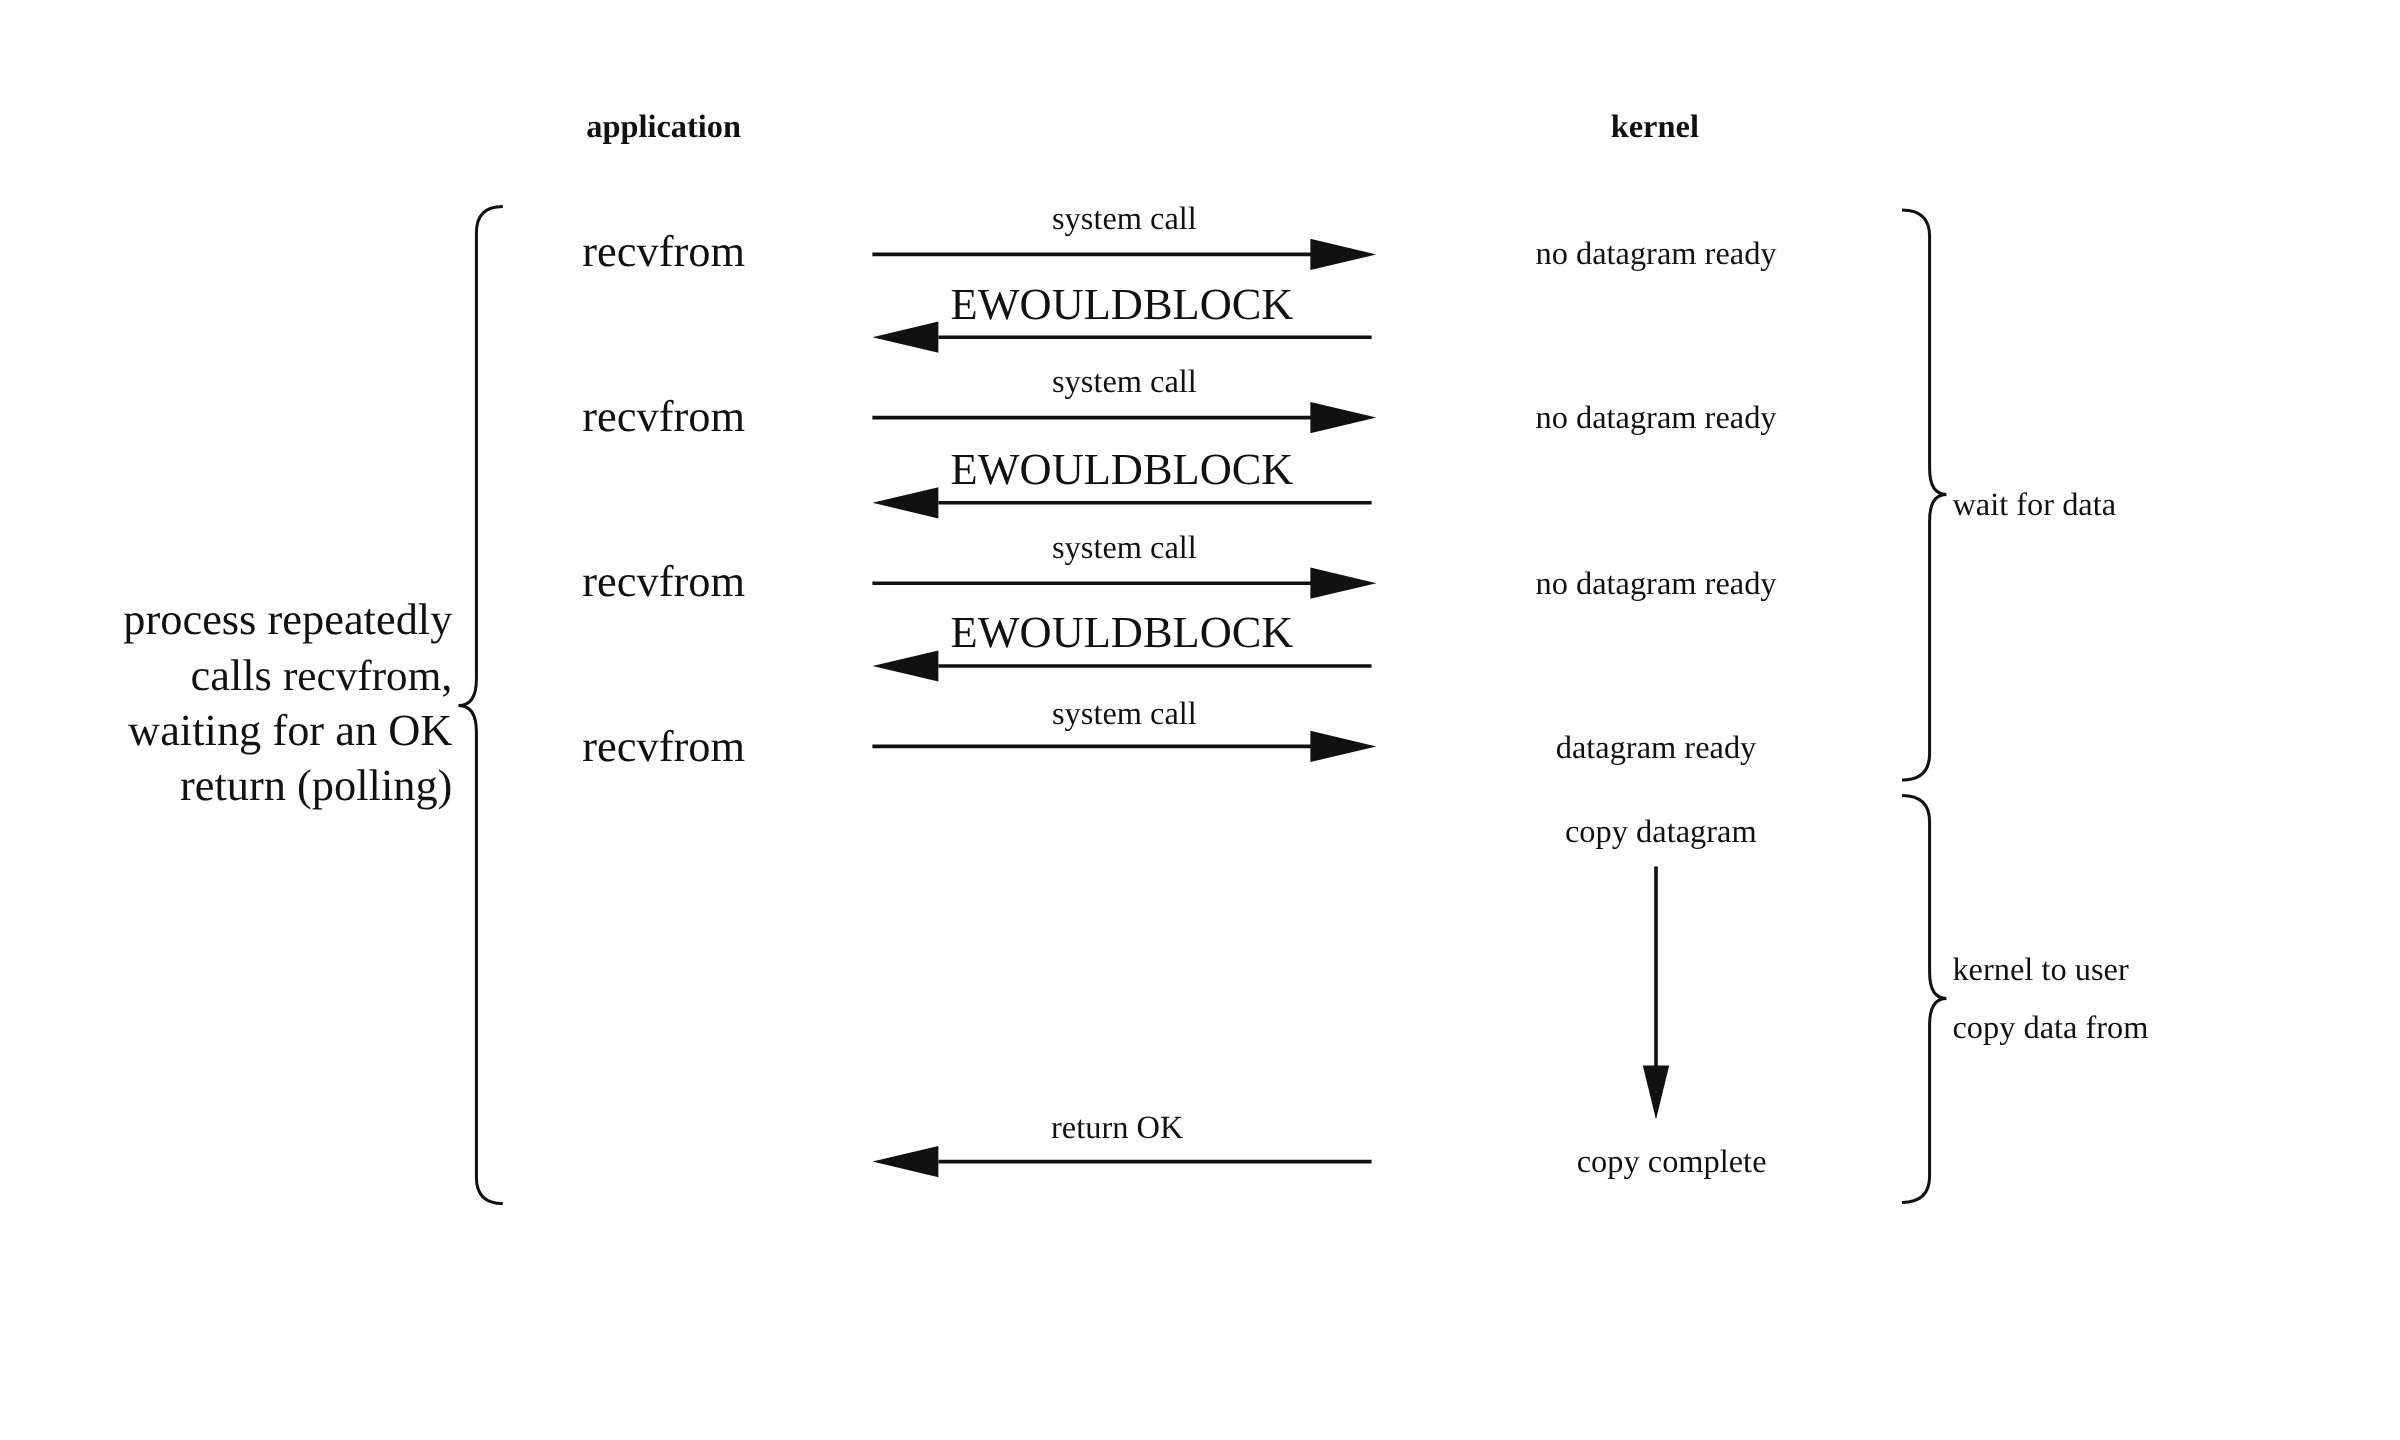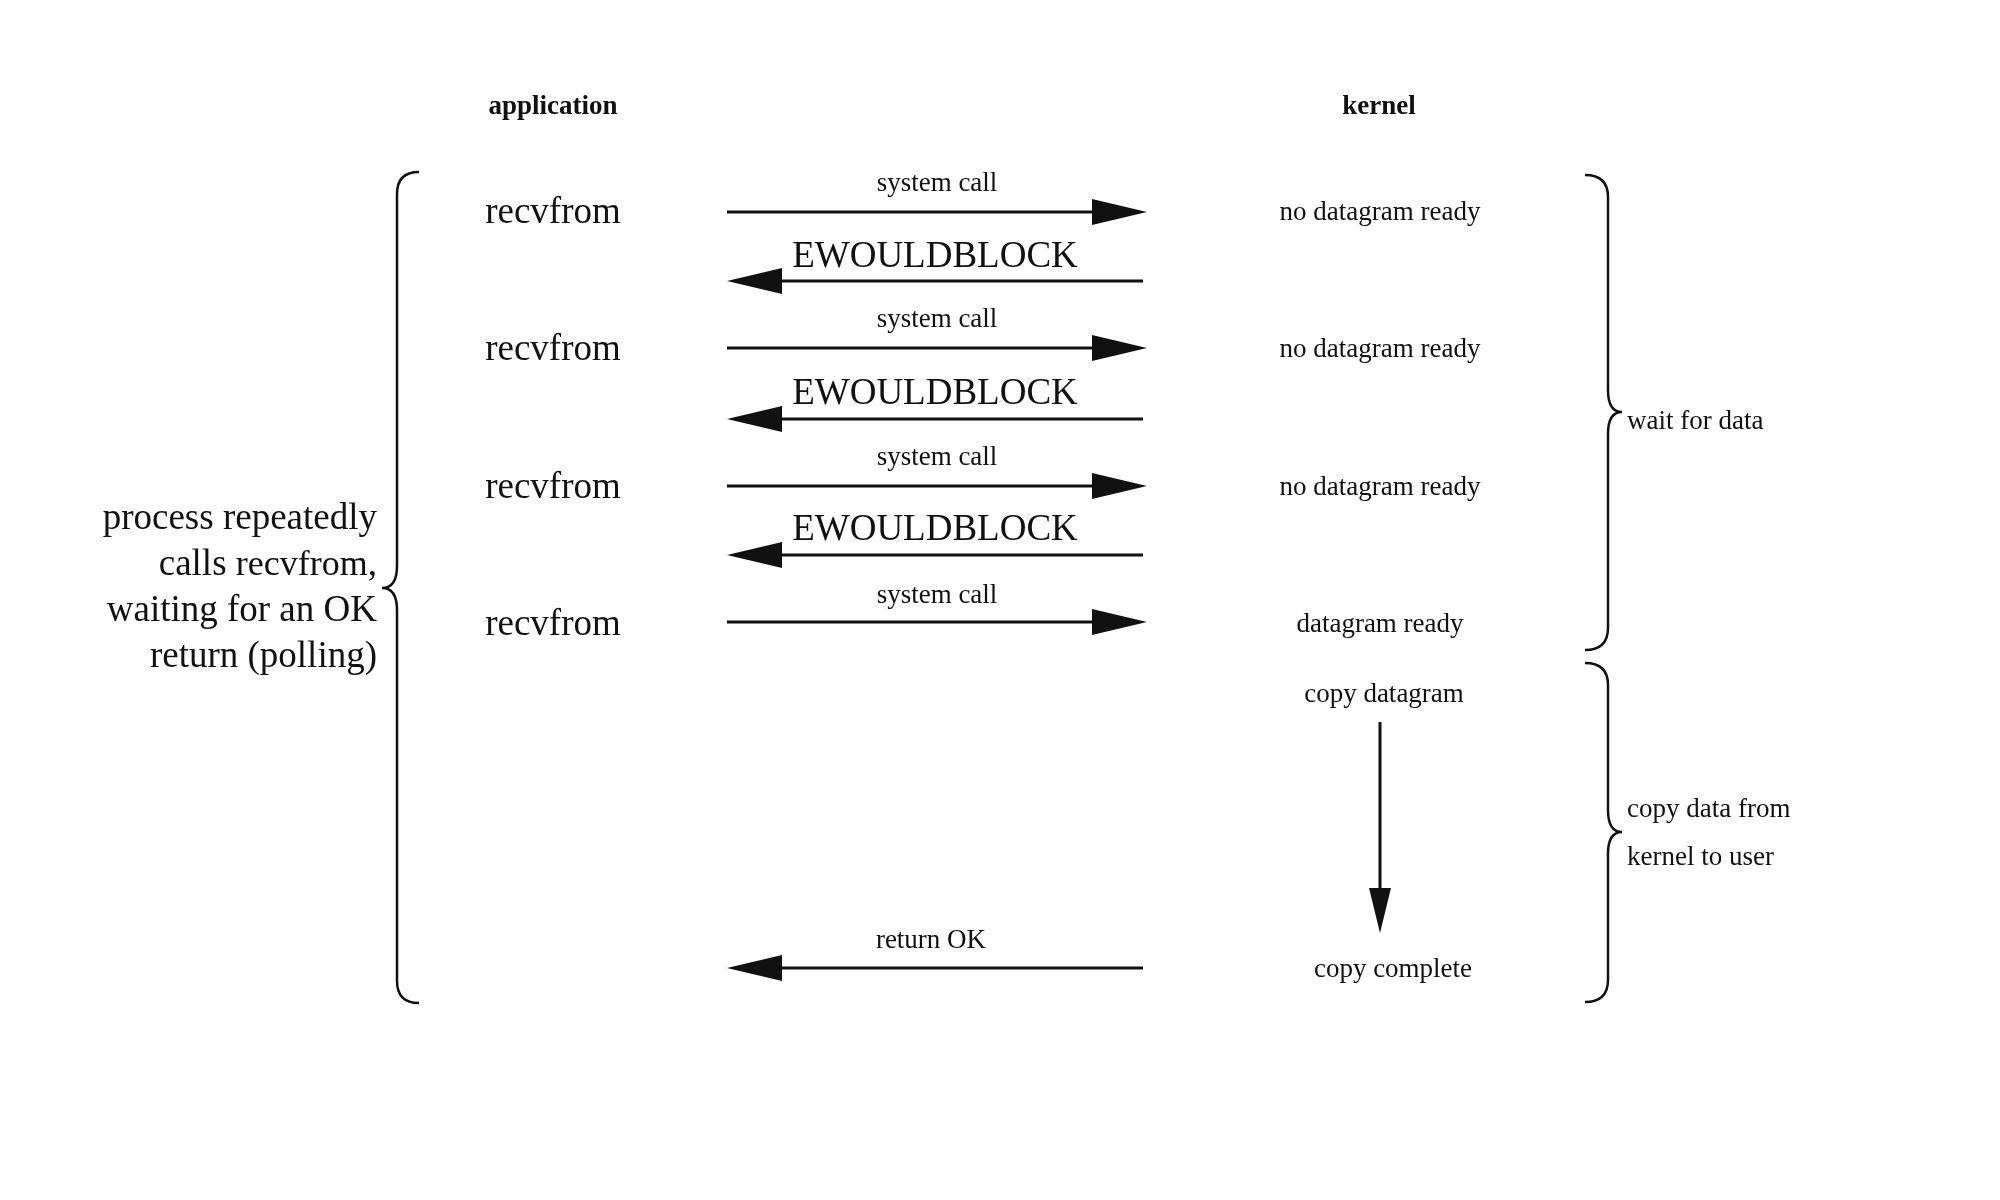--- a/index.html
+++ b/index.html
@@ -92,18 +92,18 @@
 
   <div class="note" style="right:1623px; top:494px;">
     <div>process repeatedly</div>
     <div><span>calls </span><span class="mono">recvfrom</span><span>,</span></div>
     <div>waiting for an OK</div>
     <div>return (polling)</div>
   </div>
 
   <div class="lbl" style="left:1627px; top:396px;">wait for data</div>
   <div class="lbl twoline" style="left:1627px; top:784px;">
+    <div>kernel to user</div>
     <div>copy data from</div>
-    <div>kernel to user</div>
   </div>
 
 
 </div>
 
 </body></html>

